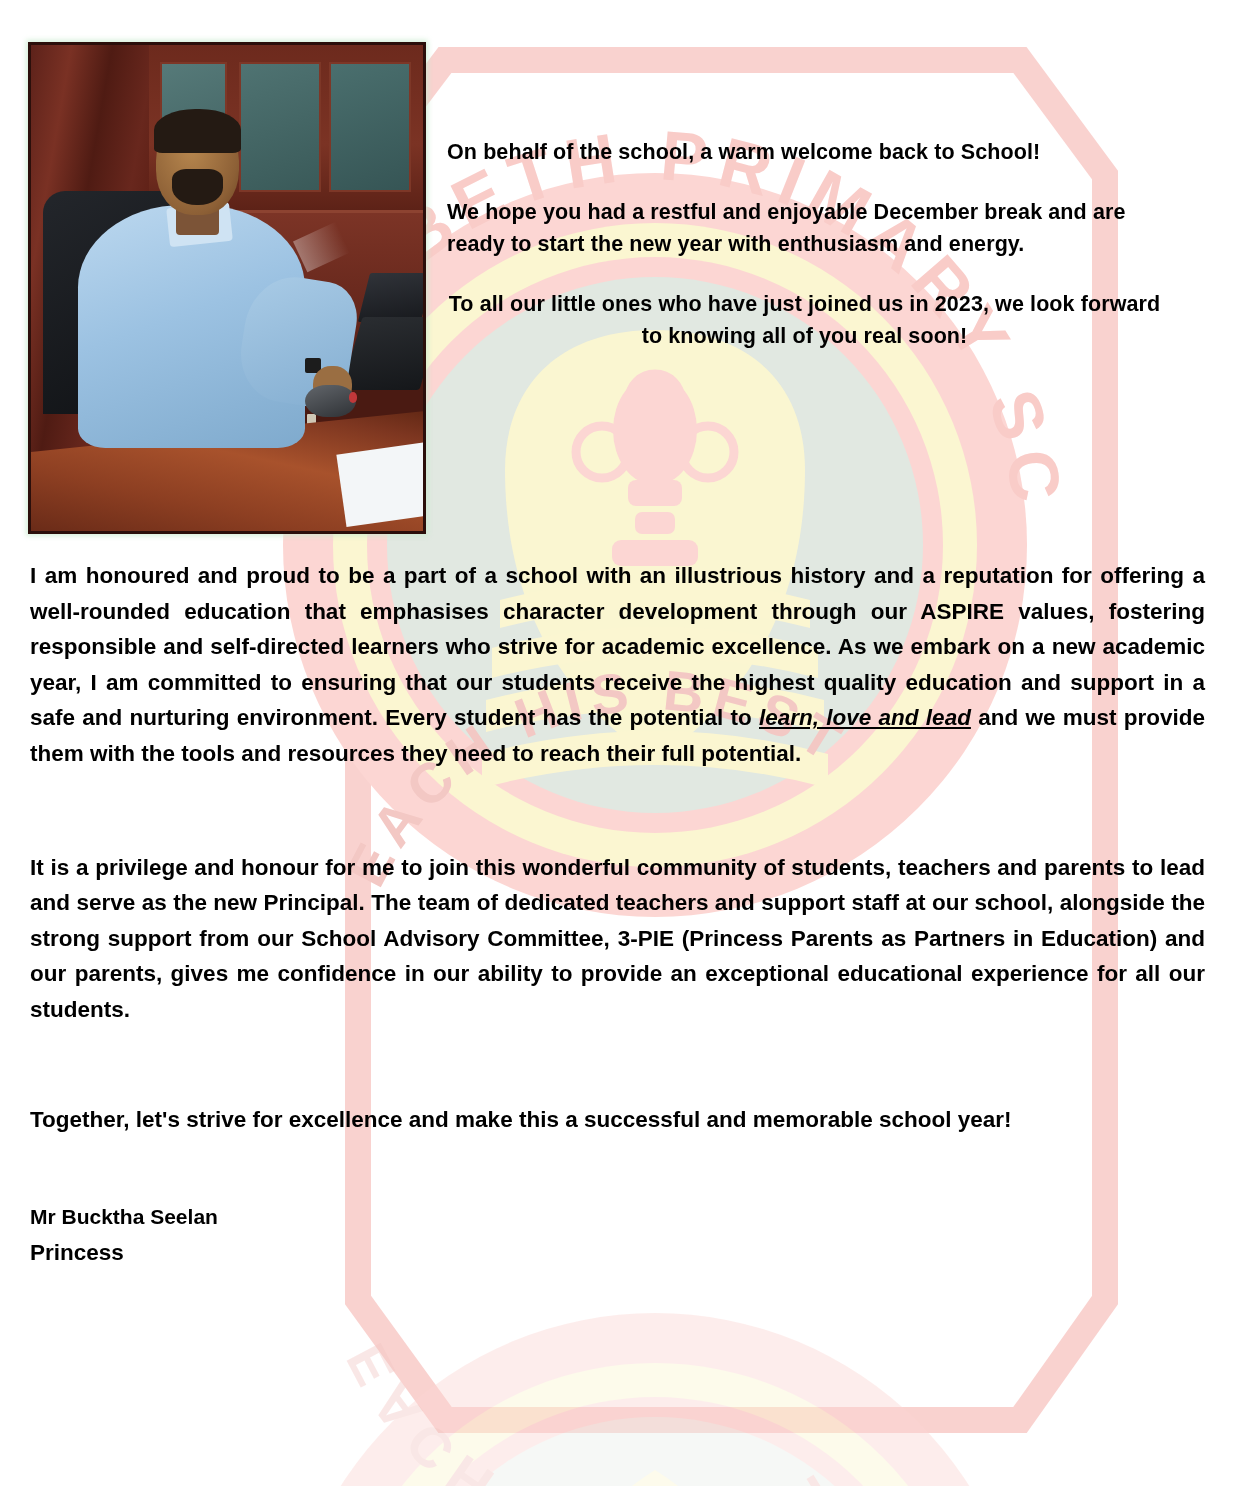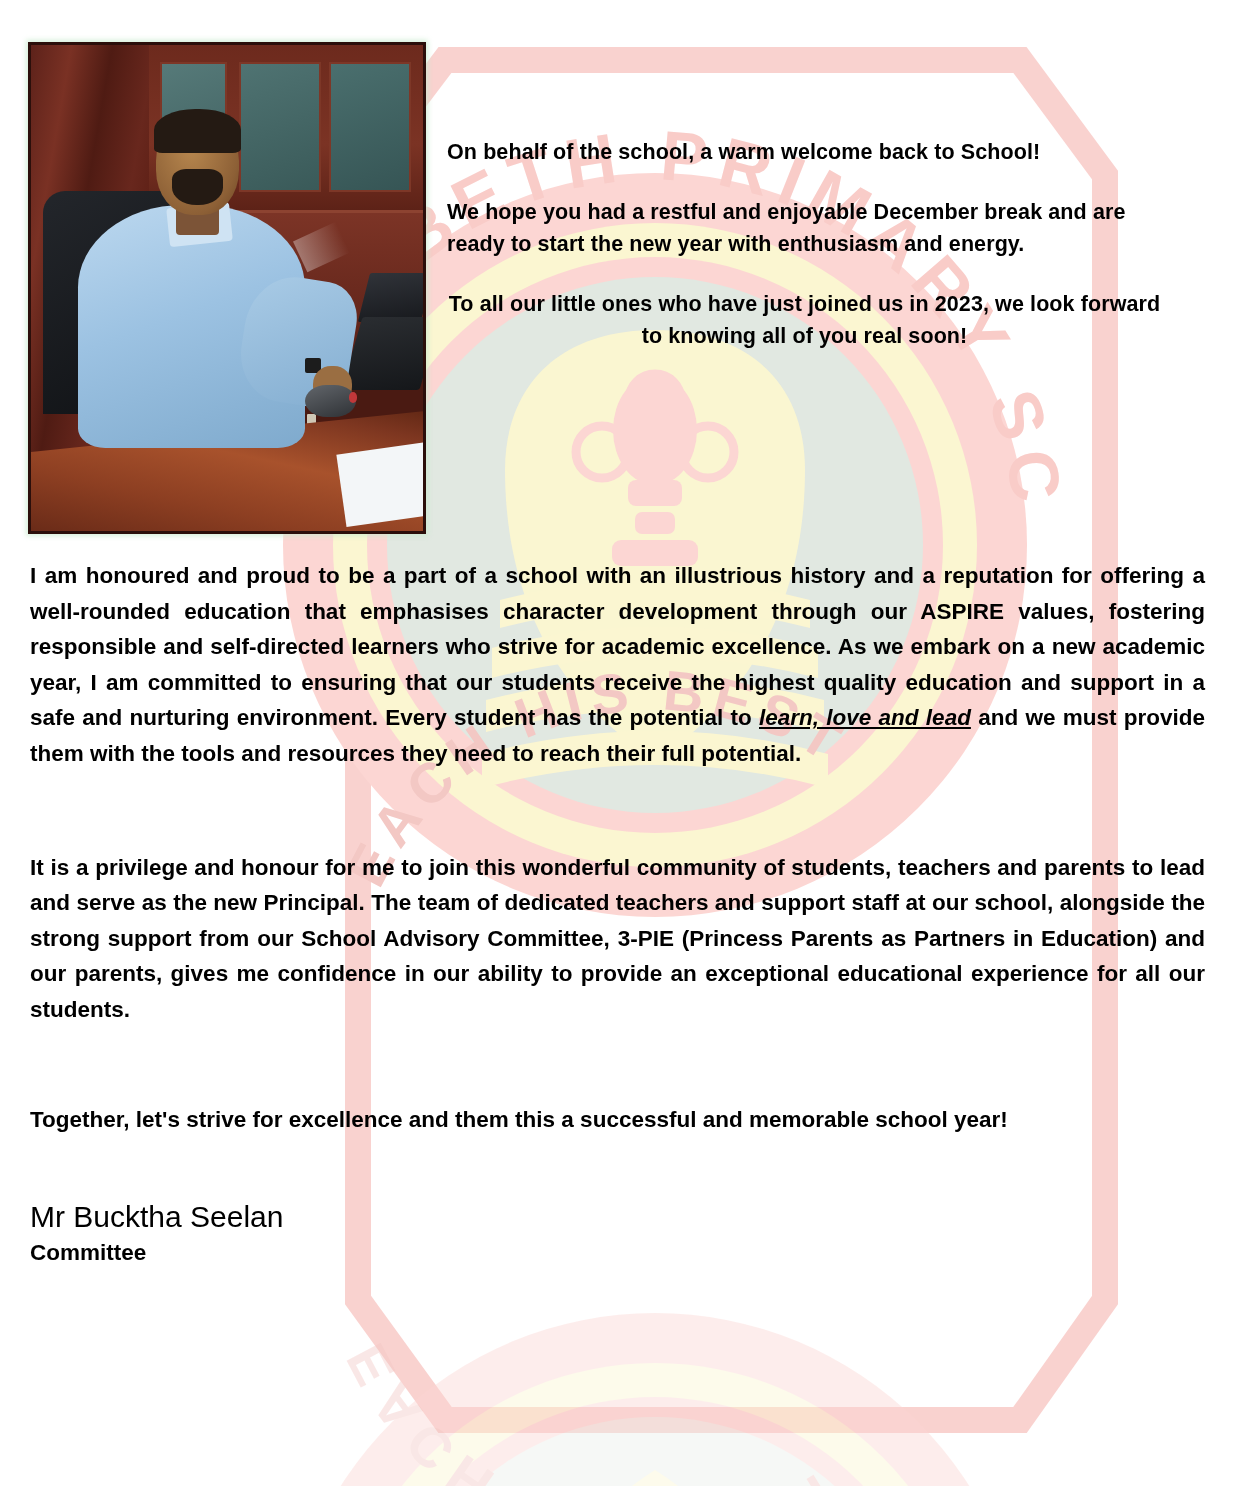--- a/index.html
+++ b/index.html
@@ -120,21 +120,21 @@
     line-height:35.6px;
     text-align:justify;
   }
   #body-copy p{margin:0;}
   #body-copy .gap-lg{height:78px;}
   #body-copy .gap-md{height:74px;}
   #body-copy .gap-sm{height:62px;}
   .nojust{text-align:left !important;}
   .em{font-style:italic;text-decoration:underline;}
 
-  #sign-name{font-size:30px;font-weight:normal;}
+  #sign-name{font-size:21px;font-weight:bold;}
   #sign-role{font-size:22.5px;font-weight:bold;margin-top:42px;}
 </style>
 </head>
 <body>
 
 <div id="watermark">
   <svg viewBox="0 0 1239 1486" xmlns="http://www.w3.org/2000/svg" aria-hidden="true">
     <defs>
       <path id="arcTop" d="M 295 540 A 360 360 0 0 1 1015 540"></path>
       <path id="arcBot" d="M 355 560 A 300 300 0 0 0 955 560"></path>
@@ -260,21 +260,21 @@
   <div id="body-copy">
 
     <p><span>I am honoured and proud to be a part of a school with an illustrious history and a reputation for offering a well-rounded education that emphasises character development through our ASPIRE values, fostering responsible and self-directed learners who strive for academic excellence. As we embark on a new academic year, I am committed to ensuring that our students receive the highest quality education and support in a safe and nurturing environment. Every student has the potential to </span><span class="em">learn, love and lead</span><span> and we must provide them with the tools and resources they need to reach their full potential.</span></p>
 
     <div class="gap-lg"></div>
 
     <p>It is a privilege and honour for me to join this wonderful community of students, teachers and parents to lead and serve as the new Principal. The team of dedicated teachers and support staff at our school, alongside the strong support from our School Advisory Committee, 3-PIE (Princess Parents as Partners in Education) and our parents, gives me confidence in our ability to provide an exceptional educational experience for all our students.</p>
 
     <div class="gap-md"></div>
 
-    <p class="nojust">Together, let's strive for excellence and them this a successful and memorable school year!</p>
+    <p class="nojust">Together, let's strive for excellence and make this a successful and memorable school year!</p>
 
     <div class="gap-sm"></div>
 
     <p id="sign-name" class="nojust">Mr Bucktha Seelan</p>
-    <p id="sign-role" class="nojust">Committee</p>
+    <p id="sign-role" class="nojust">Princess</p>
   </div>
 
 </div>
 
 </body></html>

